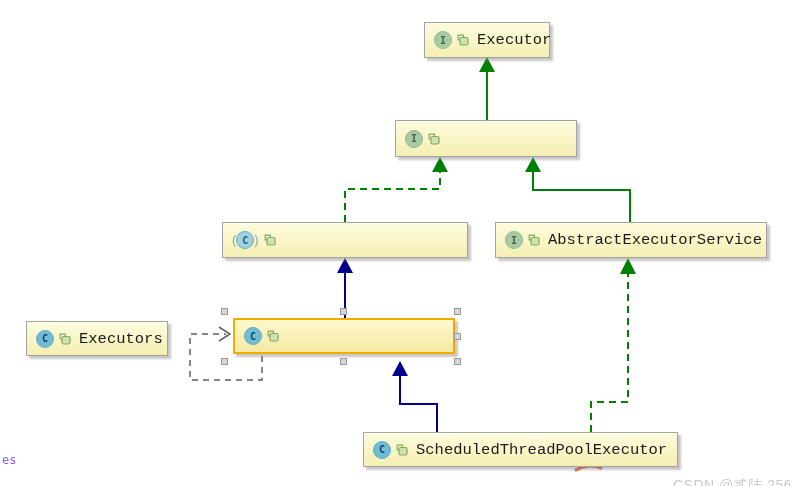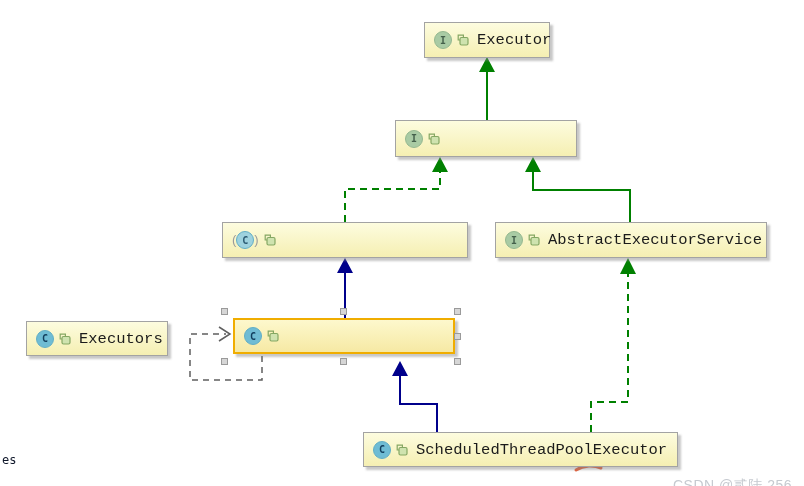--- a/index.html
+++ b/index.html
@@ -37,21 +37,21 @@
   .handle{
     position:absolute;width:7px;height:7px;z-index:3;
     background:#d6d6d6;border:1px solid #9a9a9a;box-sizing:border-box;
   }
   .watermark{
     position:absolute;right:12px;top:461px;z-index:4;
     color:#c6cad0;font-size:14px;letter-spacing:0.5px;margin-top:16px;
   }
   .edge-clip-text{
     position:absolute;left:2px;top:453px;z-index:4;
-    color:#0f172a;font-size:12px;font-family:"DejaVu Sans Mono", monospace;
+    color:#8b5cf6;font-size:12px;font-family:"DejaVu Sans Mono", monospace;
   }
 </style>
 </head>
 <body>
 
 <div class="canvas">
 
   <svg class="edges" width="804" height="486">
 
     <g>

